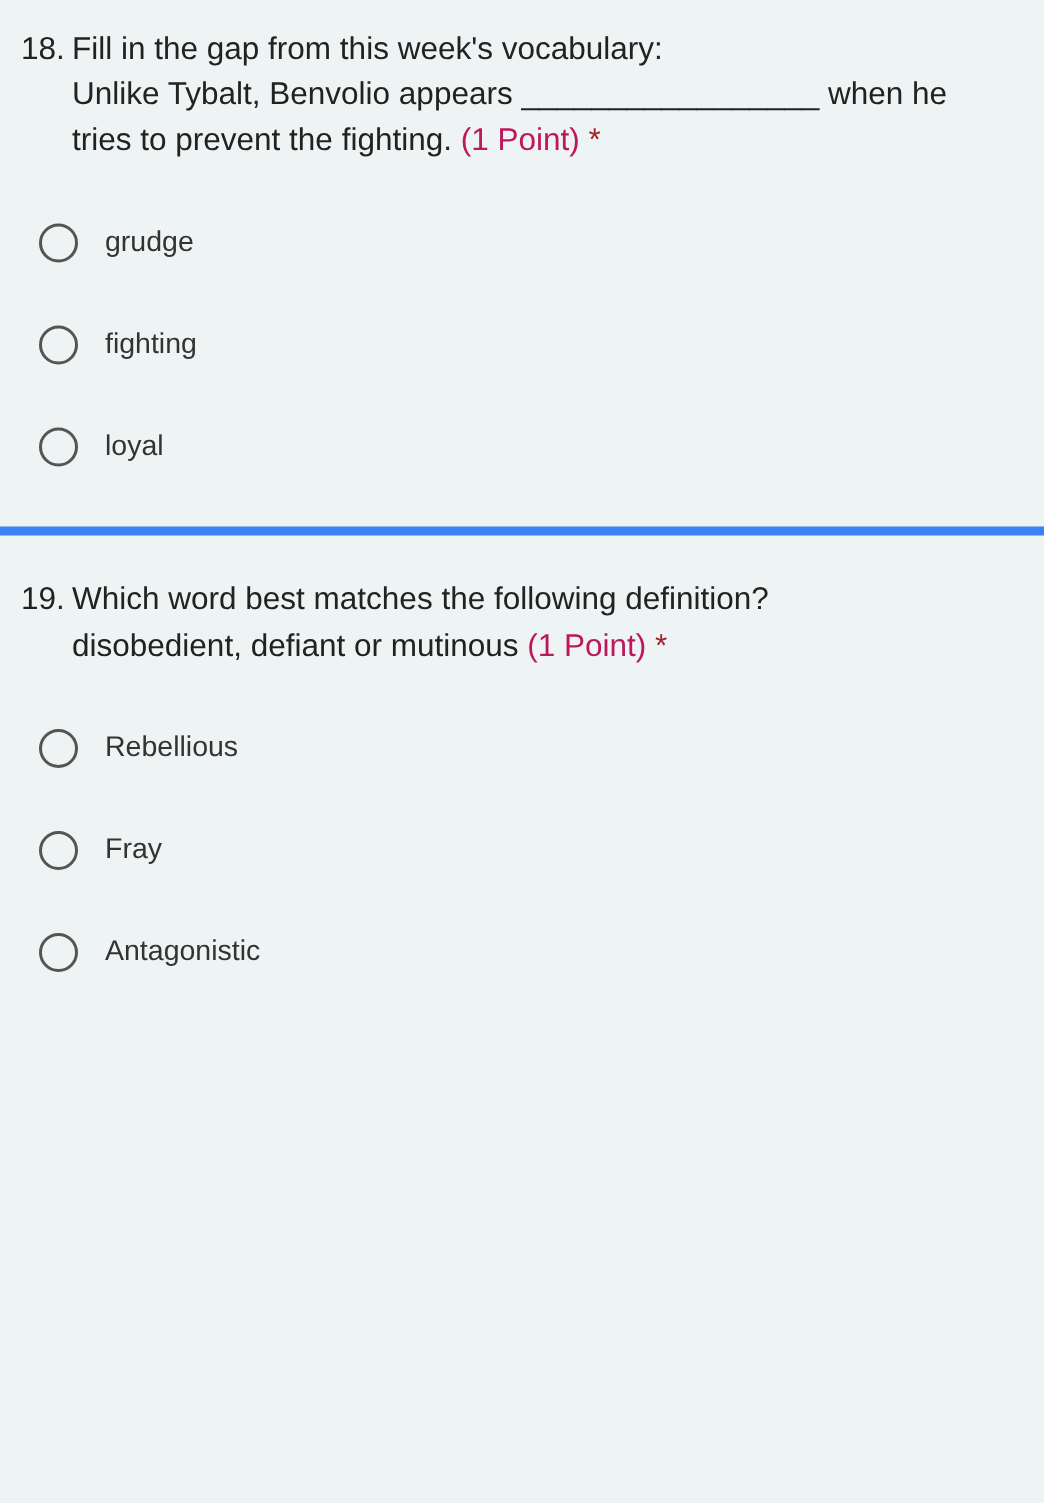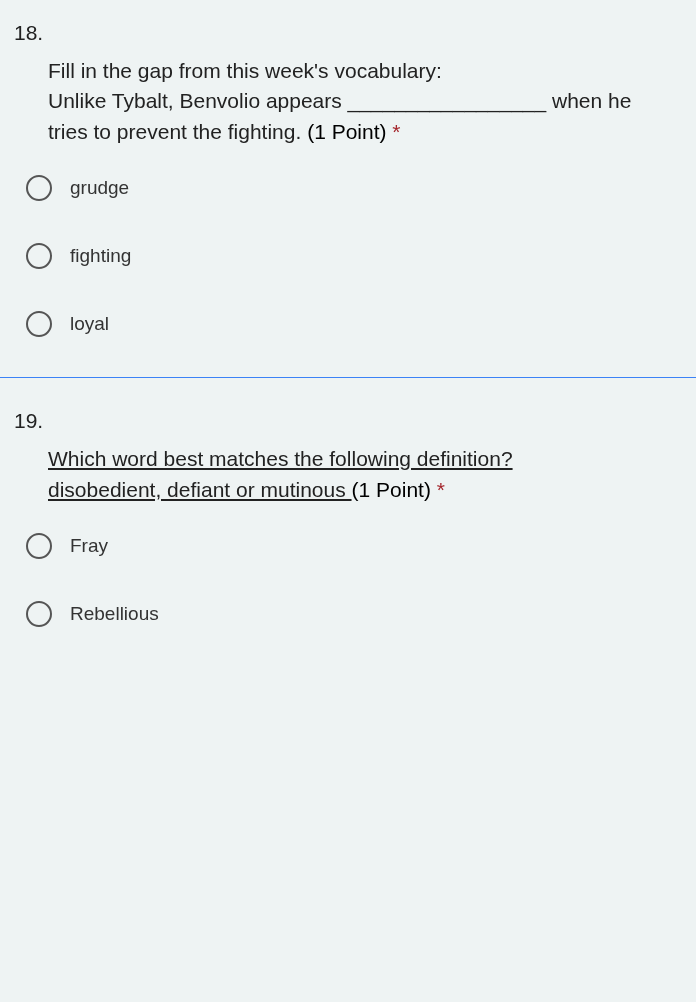--- a/index.html
+++ b/index.html
@@ -6,48 +6,47 @@
   body {
     width: 696px;
     height: 1002px;
     background: #eef3f3;
     font-family: 'Segoe UI', Arial, sans-serif;
     color: #333;
     overflow: hidden;
   }
   .question-block {
     padding: 18px 20px 30px 14px;
-    border-bottom: 1px solid #3b82f6;
+    border-bottom: 6px solid #3b82f6;
   }
   .question-row {
     display: flex;
     align-items: flex-start;
   }
   .q-number {
     font-size: 21px;
     color: #222;
     min-width: 34px;
     text-align: left;
     line-height: 1.45;
   }
   .q-text {
     font-size: 21px;
     color: #222;
     line-height: 1.45;
     flex: 1;
-    margin-top: 38px;
   }
   .points {
-    color: #000000;
+    color: #be185d;
   }
   .required {
     color: #a4262c;
   }
   .options {
-    margin-top: 28px;
+    margin-top: 40px;
     padding-left: 12px;
   }
   .option {
     display: flex;
     align-items: center;
     margin-bottom: 42px;
   }
   .option:last-child { margin-bottom: 10px; }
   .radio {
     width: 26px;
@@ -87,27 +86,31 @@
       <button class="radio"></button>
       <span class="option-label">loyal</span>
     </div>
   </div>
 </div>
 
 <div class="question-block" style="border-bottom:none; padding-top:28px;">
   <div class="question-row">
     <div class="q-number">19.</div>
     <div class="q-text">
-      <span style="white-space: pre-line; text-decoration: underline;">Which word best matches the following definition?
+      <span style="white-space: pre-line;">Which word best matches the following definition?
 disobedient, defiant or mutinous </span><span class="points">(1 Point)</span><span class="required"> *</span>
     </div>
   </div>
   <div class="options">
     <div class="option">
       <button class="radio"></button>
+      <span class="option-label">Rebellious</span>
+    </div>
+    <div class="option">
+      <button class="radio"></button>
       <span class="option-label">Fray</span>
     </div>
     <div class="option">
       <button class="radio"></button>
-      <span class="option-label">Rebellious</span>
+      <span class="option-label">Antagonistic</span>
     </div>
   </div>
 </div>
 
 </body></html>

